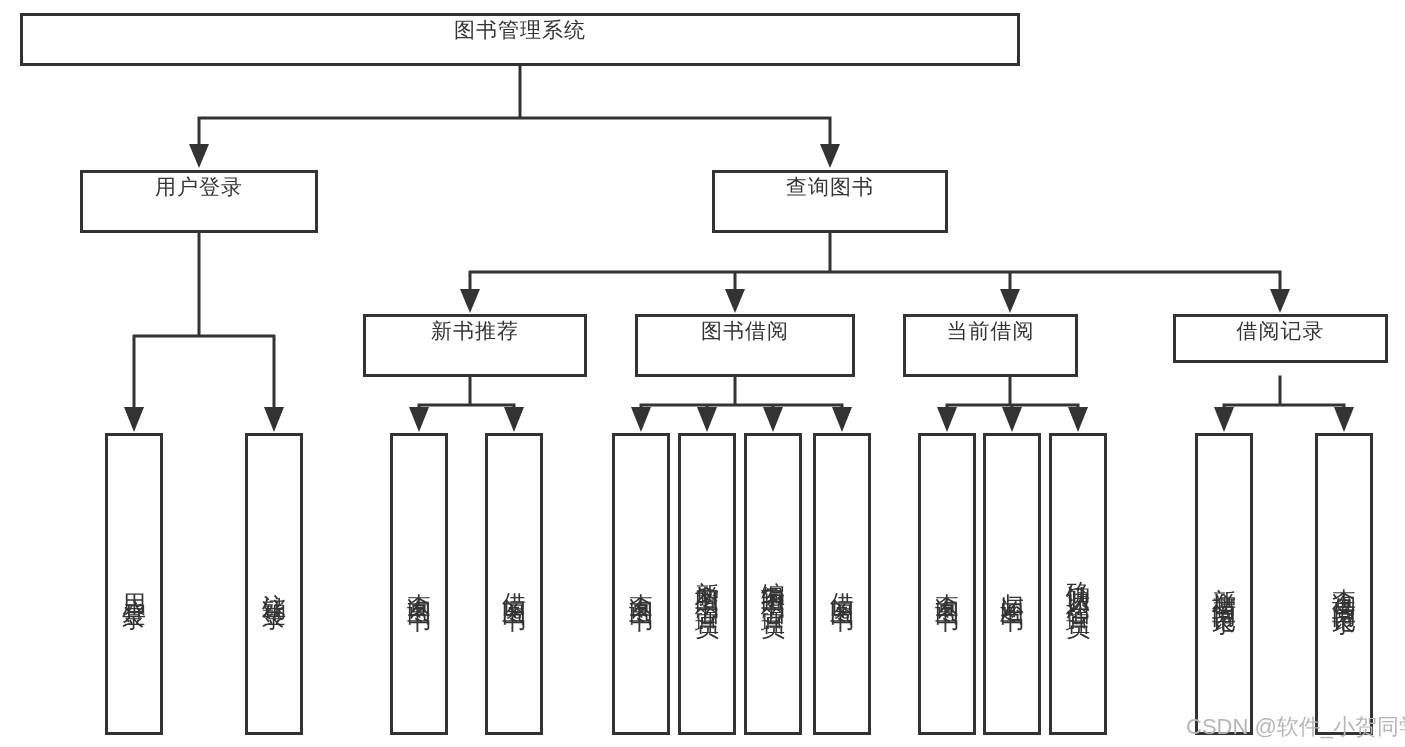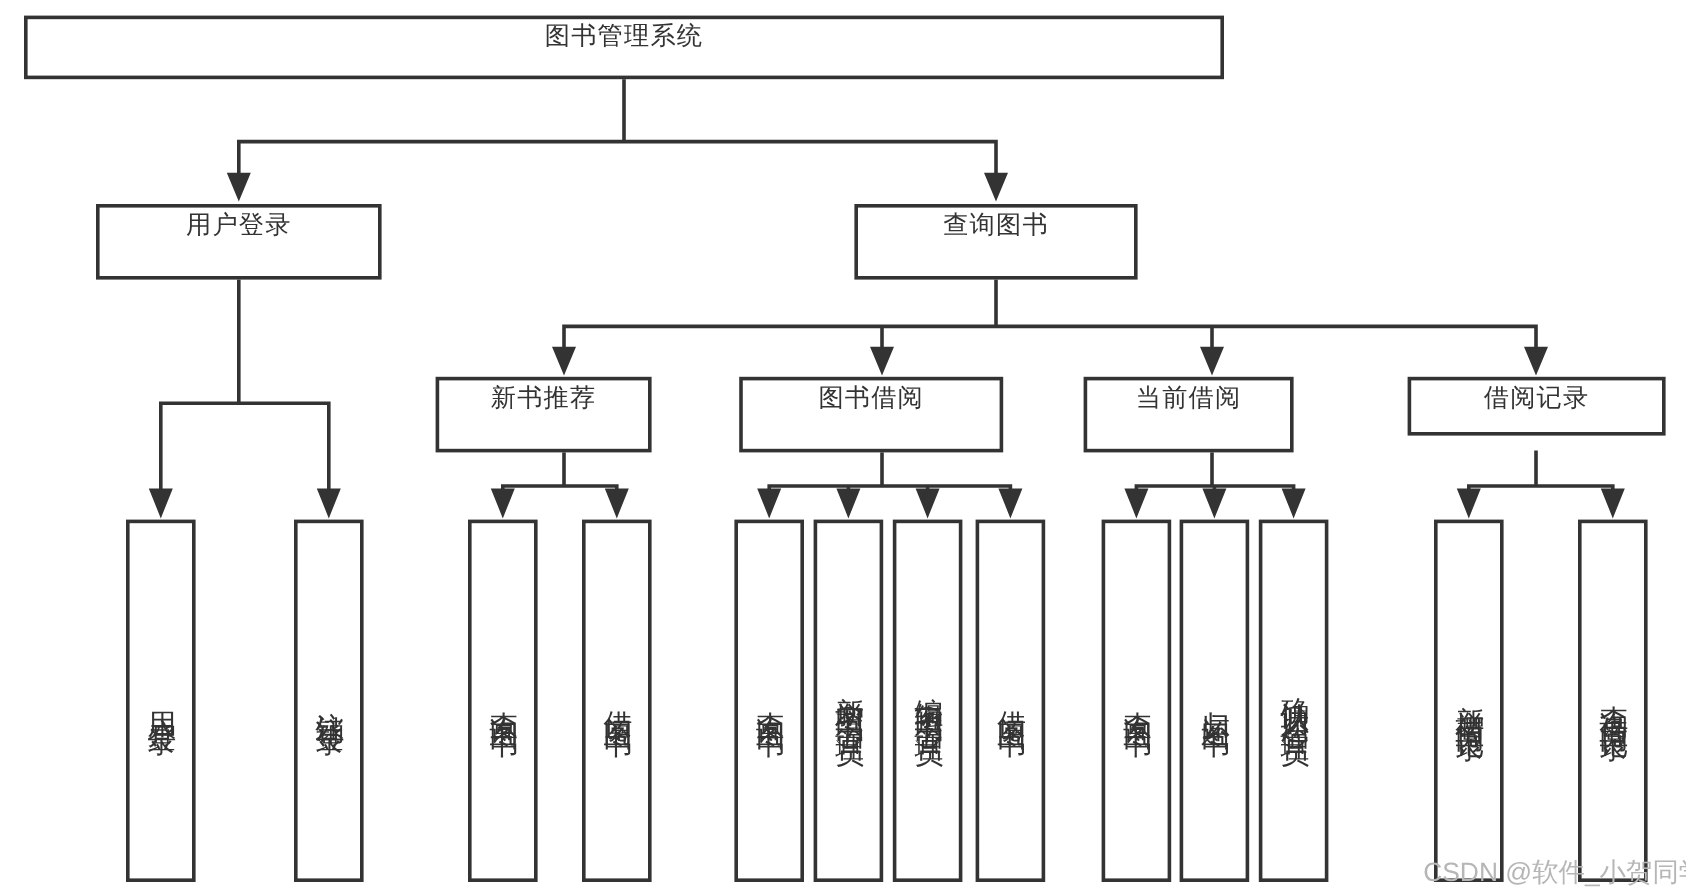--- a/index.html
+++ b/index.html
@@ -102,24 +102,24 @@
     <span class="lbl">图书管理系统</span>
   </div>
 
   <div class="node h" style="left:80px;top:170px;width:238px;height:63px">
     <span class="lbl">用户登录</span>
   </div>
   <div class="node h" style="left:712px;top:170px;width:236px;height:63px">
     <span class="lbl">查询图书</span>
   </div>
 
-  <div class="node h" style="left:363px;top:314px;width:180px;height:63px">
+  <div class="node h" style="left:363px;top:314px;width:224px;height:63px">
     <span class="lbl">新书推荐</span>
   </div>
-  <div class="node h" style="left:616px;top:314px;width:220px;height:63px">
+  <div class="node h" style="left:635px;top:314px;width:220px;height:63px">
     <span class="lbl">图书借阅</span>
   </div>
   <div class="node h" style="left:903px;top:314px;width:175px;height:63px">
     <span class="lbl">当前借阅</span>
   </div>
   <div class="node h" style="left:1173px;top:314px;width:215px;height:49px">
     <span class="lbl">借阅记录</span>
   </div>
 
   <div class="node v" style="left:105px;top:433px;width:58px;height:302px">

